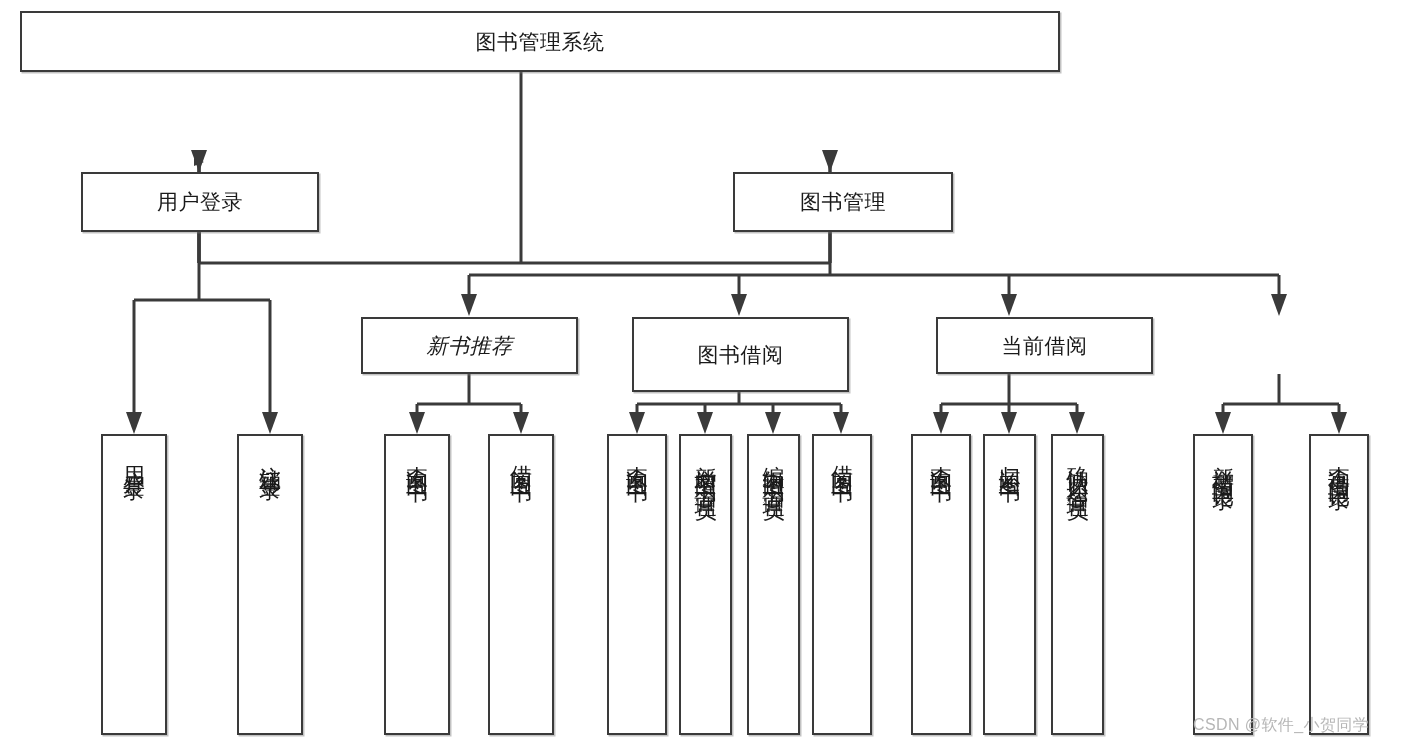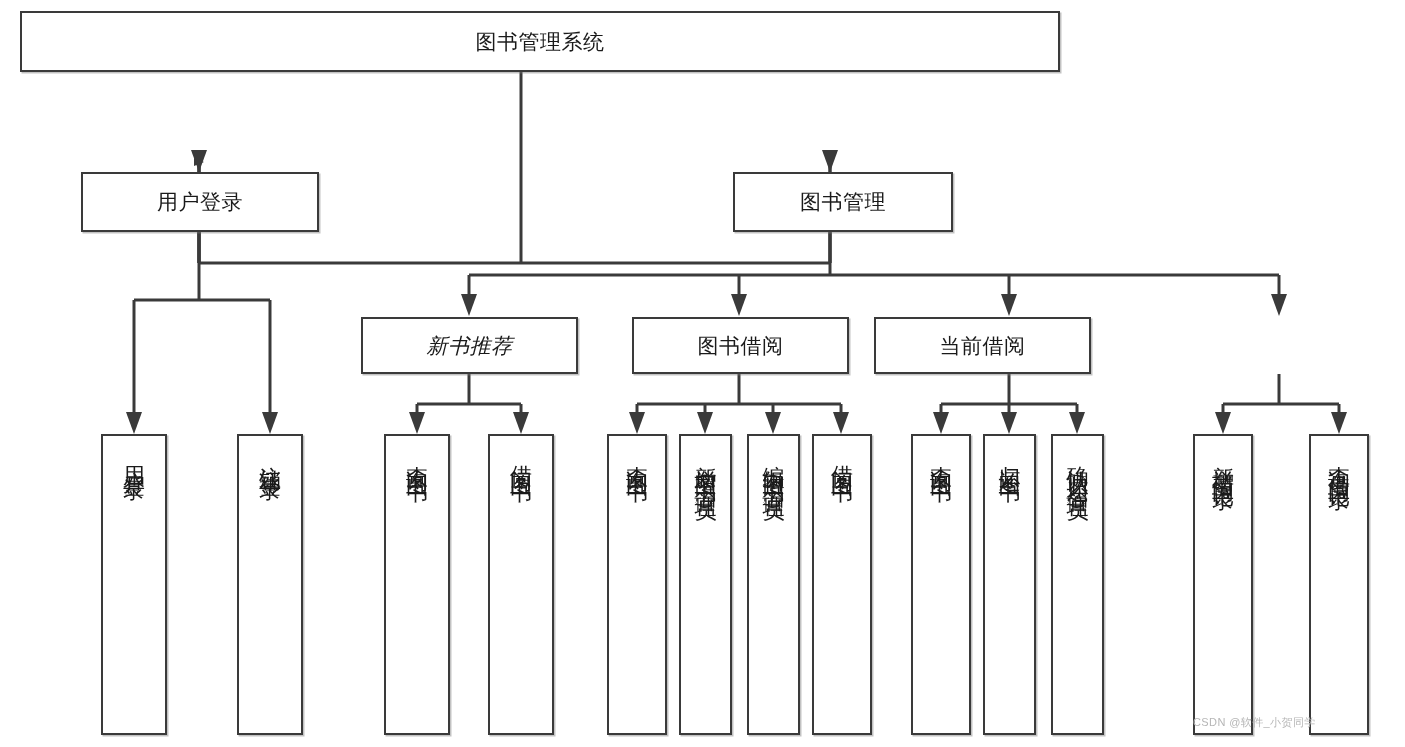--- a/index.html
+++ b/index.html
@@ -50,21 +50,21 @@
     writing-mode: vertical-rl;
     text-orientation: upright;
     font-size: 22px;
     letter-spacing: 5px;
     line-height: 1;
     white-space: normal;
     max-height: 100%;
   }
   .watermark {
     position: absolute;
-    font-size: 11px;
+    font-size: 16px;
     color: #b6b6b6;
     letter-spacing: 0.4px;
     white-space: nowrap;
     user-select: none;
   }
 </style>
 </head>
 <body>
 
 <div id="canvas">
@@ -180,24 +180,24 @@
   <div class="node" style="left:81px; top:172px; width:238px; height:60px;">
     <span class="lbl">用户登录</span>
   </div>
   <div class="node" style="left:733px; top:172px; width:220px; height:60px;">
     <span class="lbl">图书管理</span>
   </div>
 
   <div class="node" style="left:361px; top:317px; width:217px; height:57px;font-style:italic;">
     <span class="lbl">新书推荐</span>
   </div>
-  <div class="node" style="left:632px; top:317px; width:217px; height:57px;">
+  <div class="node" style="left:632px; top:317px; width:217px; height:75px;">
     <span class="lbl">图书借阅</span>
   </div>
-  <div class="node" style="left:874px; top:317px; width:217px; height:57px;">
+  <div class="node" style="left:936px; top:317px; width:217px; height:57px;">
     <span class="lbl">当前借阅</span>
   </div>
 
   <div class="node vert" style="left:101px; top:434px; width:66px; height:301px;">
     <span class="lbl">用户登录</span>
   </div>
   <div class="node vert" style="left:237px; top:434px; width:66px; height:301px;">
     <span class="lbl">注销登录</span>
   </div>
 

